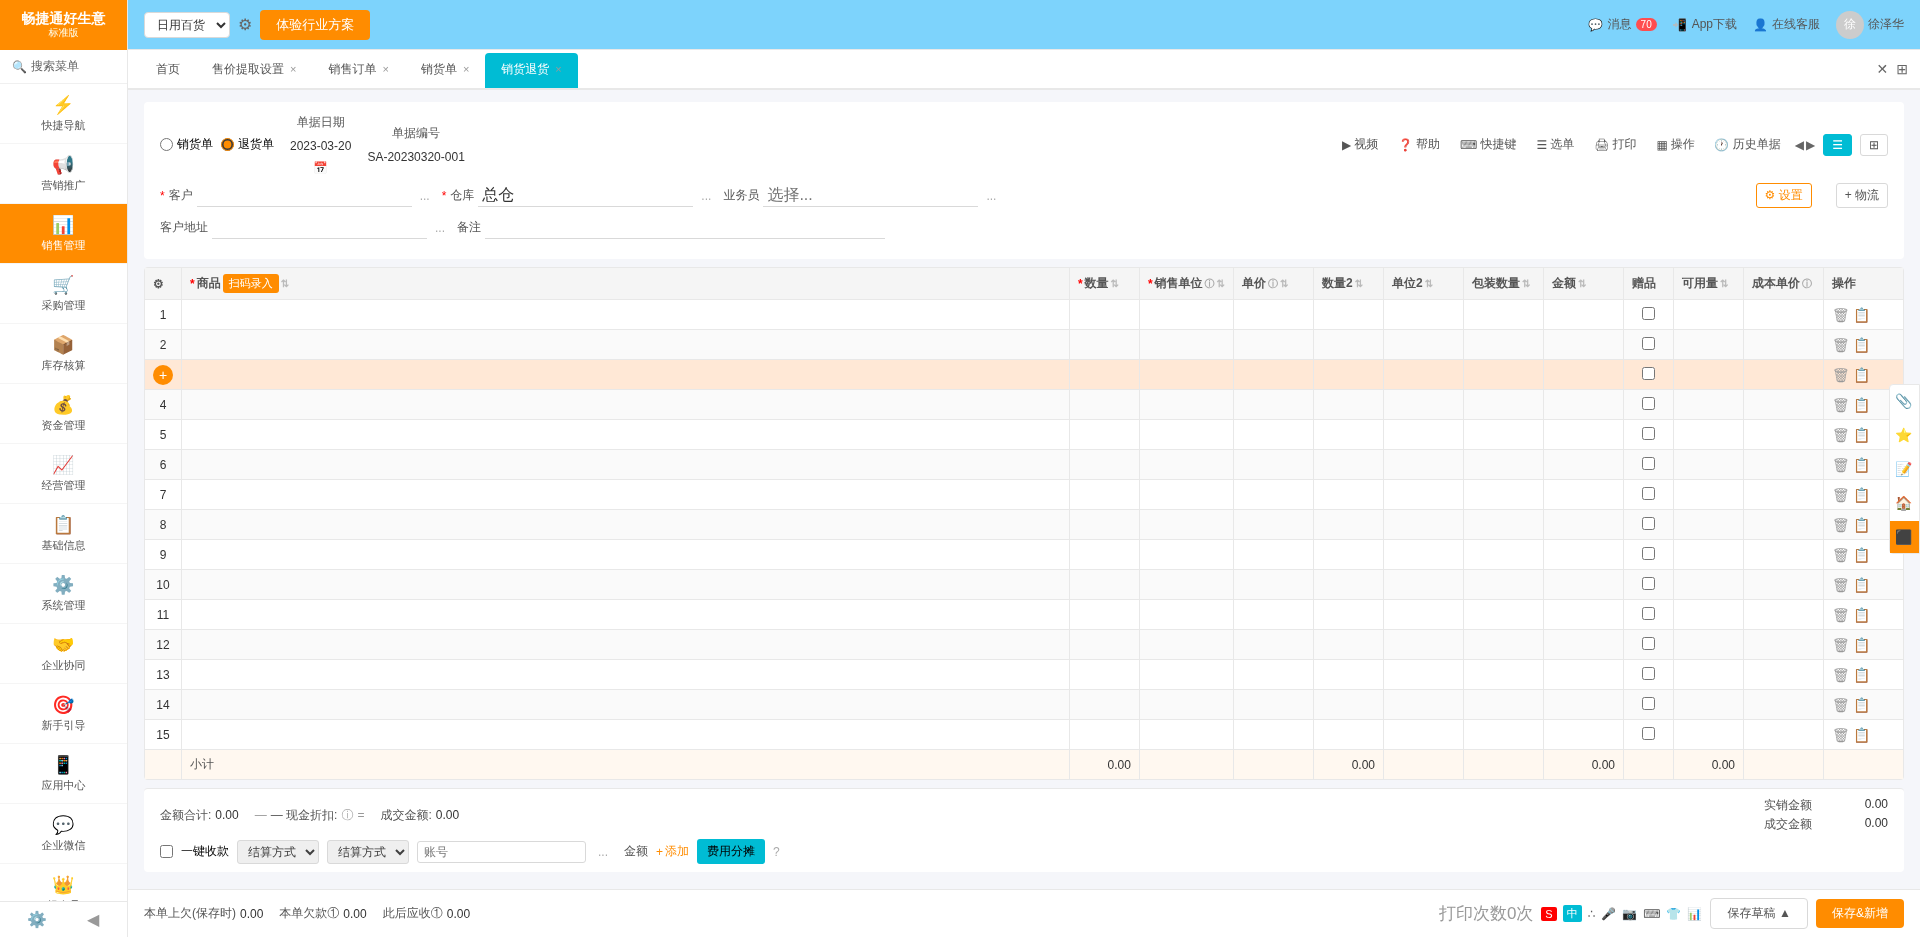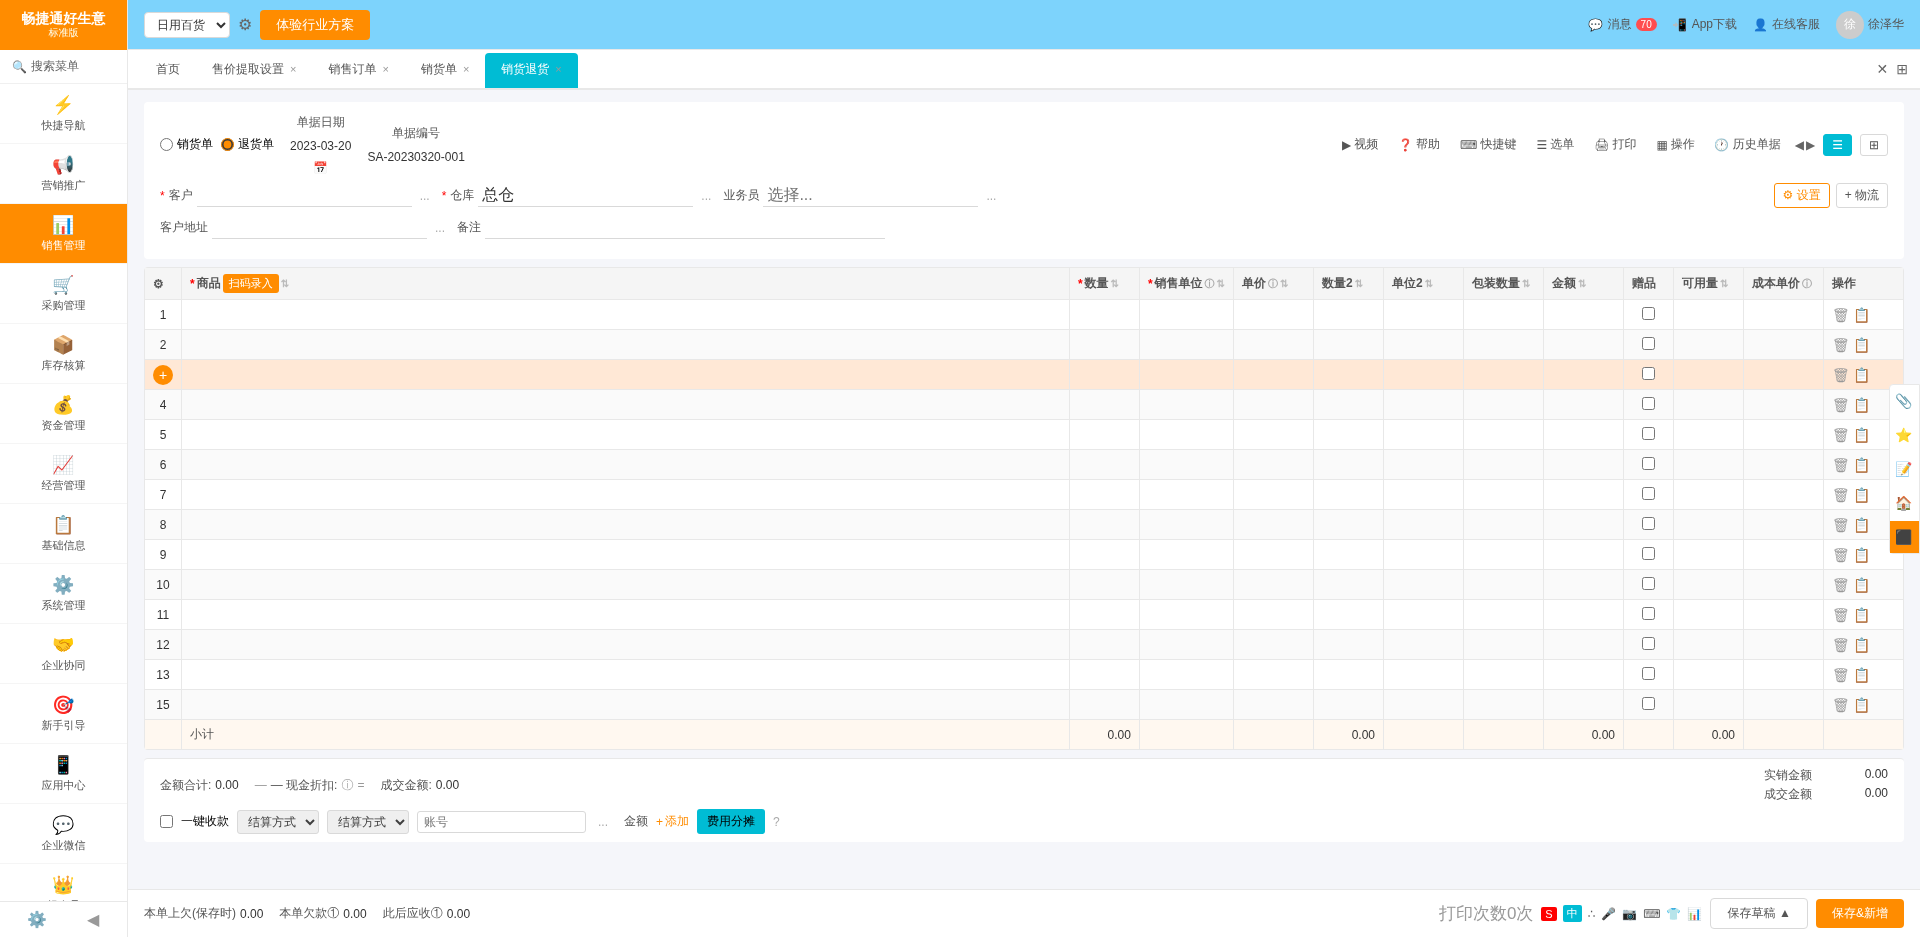--- a/index.html
+++ b/index.html
@@ -59,21 +59,21 @@
     .toolbar-btn { display: flex; align-items: center; gap: 3px; cursor: pointer; color: #555; font-size: 12px; padding: 3px 6px; border-radius: 3px; }
     .btn-small { background: #fff; border: 1px solid #d9d9d9; border-radius: 3px; padding: 3px 8px; cursor: pointer; font-size: 12px; color: #555; }
 
     
     .form-fields { display: flex; align-items: center; gap: 12px; margin-bottom: 8px; flex-wrap: wrap; }
     .field-group { display: flex; align-items: center; gap: 4px; }
     .field-label { color: #555; font-size: 12px; white-space: nowrap; }
     .field-required { color: #f00; }
     .field-input { border: none; border-bottom: 1px solid #d9d9d9; padding: 2px 4px; min-width: 120px; color: #333; background: transparent; outline: none; font-size: 16px; }
     .field-dots { color: #aaa; cursor: pointer; margin-left: 4px; }
-    .setting-btns { margin-left: auto; display: flex; gap: 6px; }
+    .setting-btns { margin-left: auto; display: flex; gap: 24px; }
     .set-btn { background: none; border: 1px solid #d9d9d9; border-radius: 3px; padding: 3px 8px; cursor: pointer; font-size: 12px; color: #555; }
     .set-btn.orange { color: #ff8c00; border-color: #ff8c00; }
 
     
     .table-wrap { background: #fff; border-radius: 4px; overflow: hidden; }
     .data-table { width: 100%; border-collapse: collapse; font-size: 12px; }
     .data-table th { background: #f5f5f5; padding: 6px 8px; text-align: left; border: 1px solid #e8e8e8; color: #555; white-space: nowrap; position: relative; }
     .data-table td { padding: 4px 8px; border: 1px solid #e8e8e8; color: #333; height: 30px; }
     .data-table tr:nth-child(odd) td { background: #fff; }
     .data-table tr:nth-child(even) td { background: #fafafa; }
@@ -705,20 +705,40 @@
               <td></td>
               <td>
                 <div class="action-cell">
                   <span class="action-icon">🗑</span>
                   <span class="action-icon">📋</span>
                 </div>
               </td>
             </tr>
           <tr>
               <td class="row-num">13</td>
+              <td></td>
+              <td></td>
+              <td></td>
+              <td></td>
+              <td></td>
+              <td></td>
+              <td></td>
+              <td></td>
+              <td class="checkbox-cell"><input type="checkbox" style=""></td>
+              <td></td>
+              <td></td>
+              <td>
+                <div class="action-cell">
+                  <span class="action-icon">🗑</span>
+                  <span class="action-icon">📋</span>
+                </div>
+              </td>
+            </tr>
+          <tr>
+              <td class="row-num">14</td>
               <td></td>
               <td></td>
               <td></td>
               <td></td>
               <td></td>
               <td></td>
               <td></td>
               <td></td>
               <td class="checkbox-cell"><input type="checkbox" style=""></td>
               <td></td>

